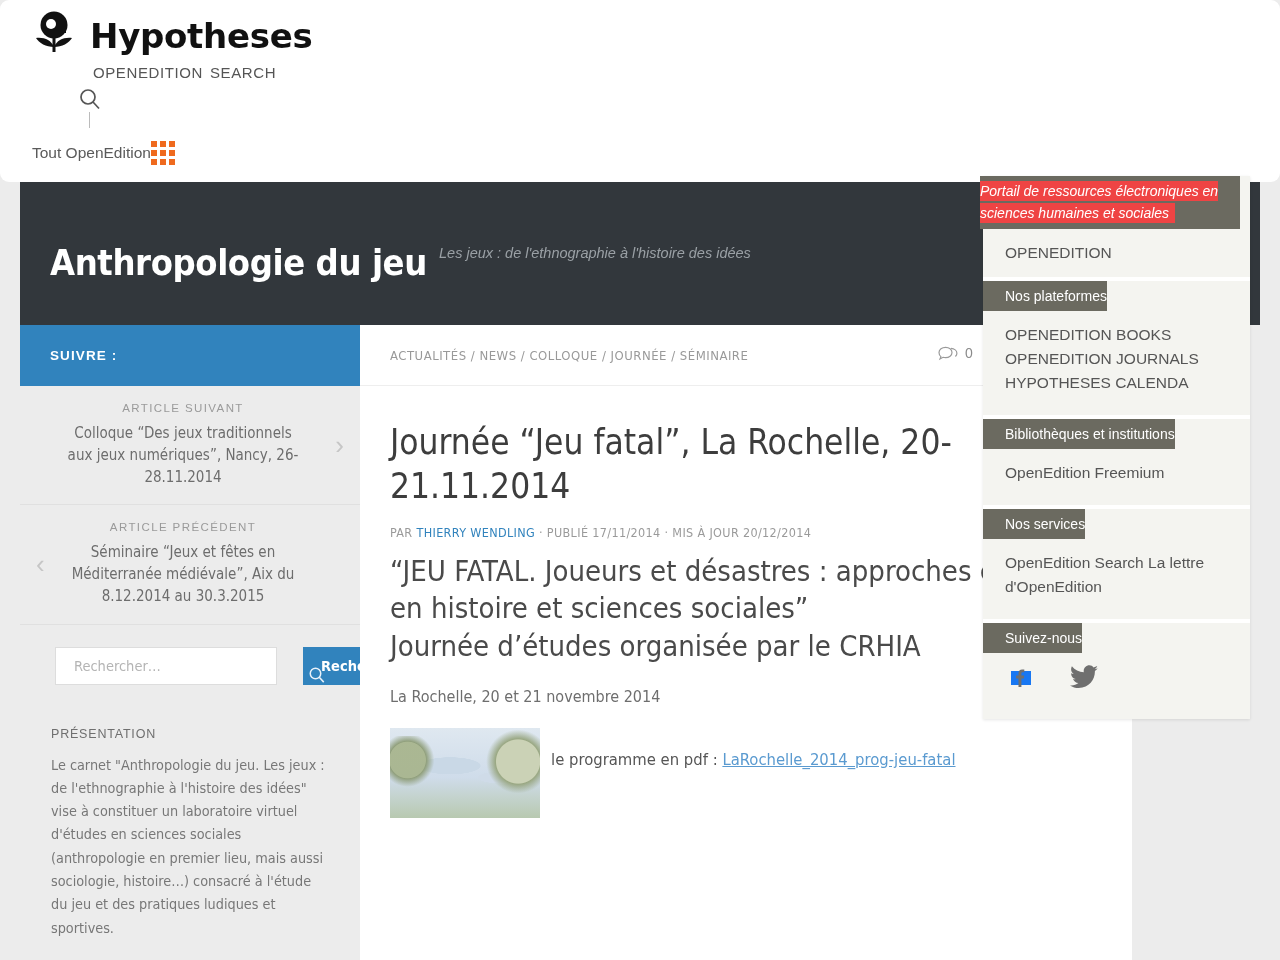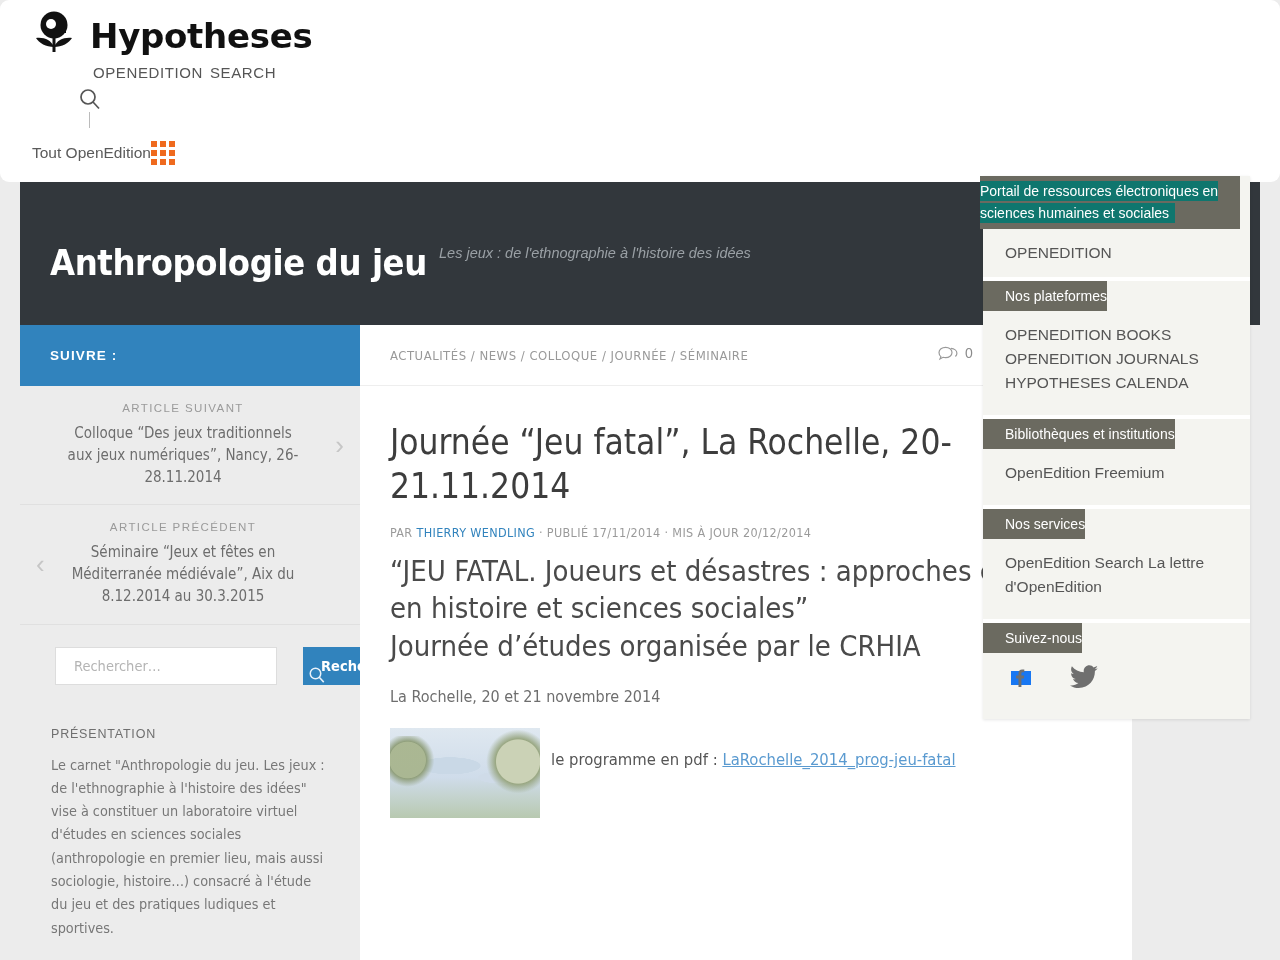--- a/index.html
+++ b/index.html
@@ -195,21 +195,21 @@
     font-family:"Liberation Sans", sans-serif;
   }
   .dd-head {
     background:#6b6a60; color:#fff; font-size:14px;
     padding:7px 0 7px 22px; display:inline-block; white-space:nowrap;
   }
   #dd-top {
     background:#6b6a60; color:#fff; font-size:14px; line-height:1.55;
     padding:5px 0 5px 0; margin-left:-3px; width:260px;
   }
-  #dd-top span { background:#0f766e; padding:2px 6px 2px 0; }
+  #dd-top span { background:#ef4444; padding:2px 6px 2px 0;font-style:italic; }
   .dd-sec { padding:0 0 4px 0; }
   .dd-items {
     padding:12px 22px 16px 22px; font-size:15.5px; color:#555; line-height:1.55;
   }
   .dd-row { background:#fff; height:4px; }
   .dd-social { padding:10px 22px 22px 22px; display:flex; gap:34px; align-items:center; }
 
   a { text-decoration:none; }
 </style>
 </head>

